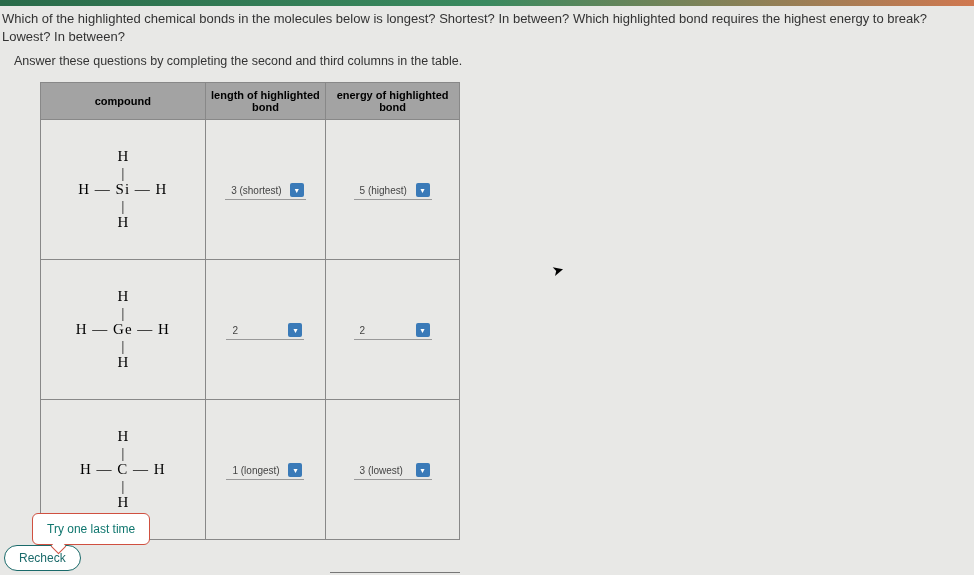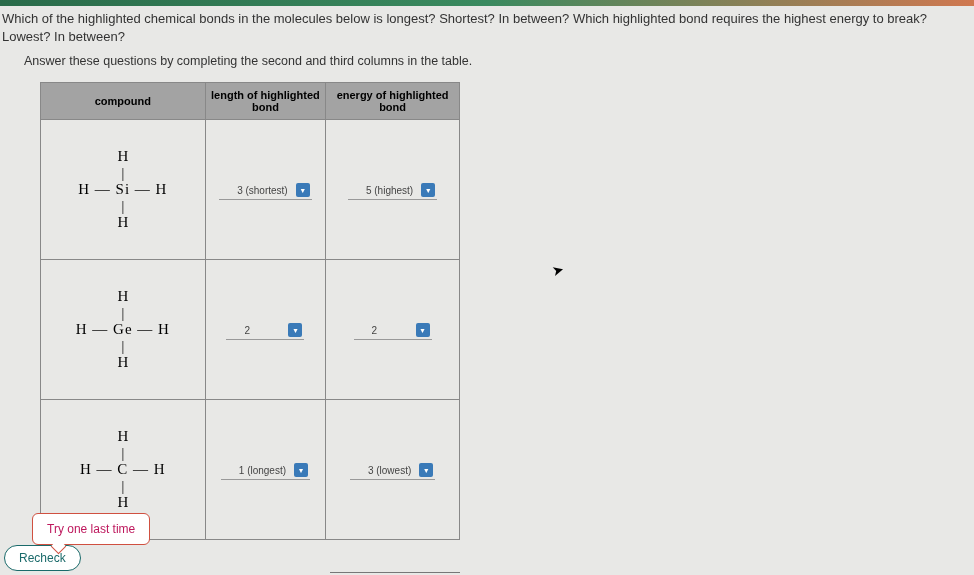--- a/index.html
+++ b/index.html
@@ -17,21 +17,21 @@
       height: 6px;
       background: linear-gradient(90deg, #2a6b4a 0%, #3a8a5f 50%, #d07850 100%);
     }
     .question-text {
       padding: 10px 14px 4px 2px;
       font-size: 13px;
       color: #333;
       line-height: 1.4;
     }
     .instruction-text {
-      padding: 4px 14px 14px 24px;
+      padding: 4px 14px 14px 14px;
       font-size: 12.5px;
       color: #333;
     }
     .table-wrap {
       margin-left: 40px;
       width: 420px;
     }
     table.main {
       border-collapse: collapse;
       width: 100%;
@@ -78,21 +78,20 @@
       font-size: 10px;
       color: #444;
       min-width: 78px;
       justify-content: space-between;
       cursor: pointer;
     }
     .dropdown .dd-label {
       flex: 1;
       text-align: left;
       padding-right: 8px;
-      margin-left: 12px;
     }
     .dd-arrow {
       width: 14px;
       height: 14px;
       background: #3a7ab8;
       border-radius: 2px;
       display: inline-flex;
       align-items: center;
       justify-content: center;
       color: white;
@@ -100,21 +99,21 @@
     }
     .speech-bubble {
       position: absolute;
       left: 32px;
       bottom: 30px;
       background: #fff;
       border: 1.5px solid #d05040;
       border-radius: 6px;
       padding: 8px 14px;
       font-size: 12px;
-      color: #be185d;
+      color: #0f766e;
       z-index: 5;
     }
     .speech-bubble::after {
       content: '';
       position: absolute;
       bottom: -8px;
       left: 20px;
       width: 10px;
       height: 10px;
       background: #fff;

